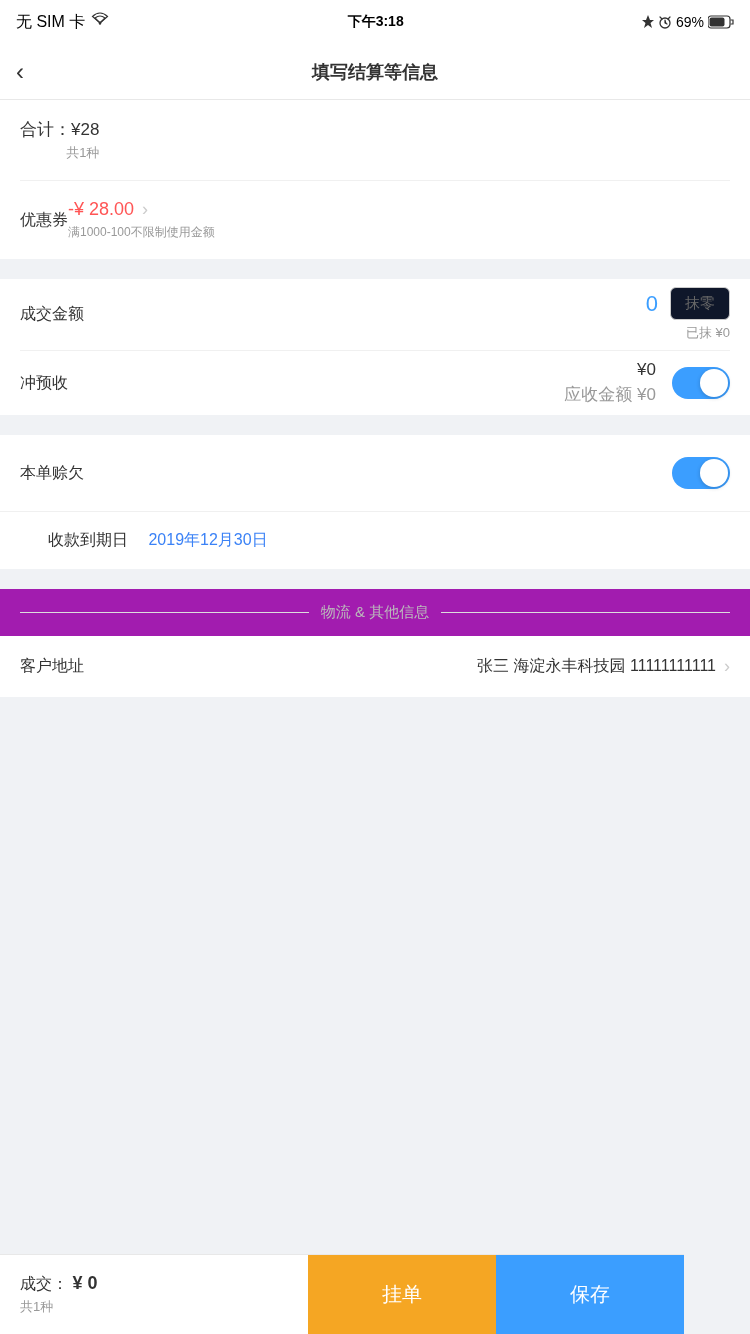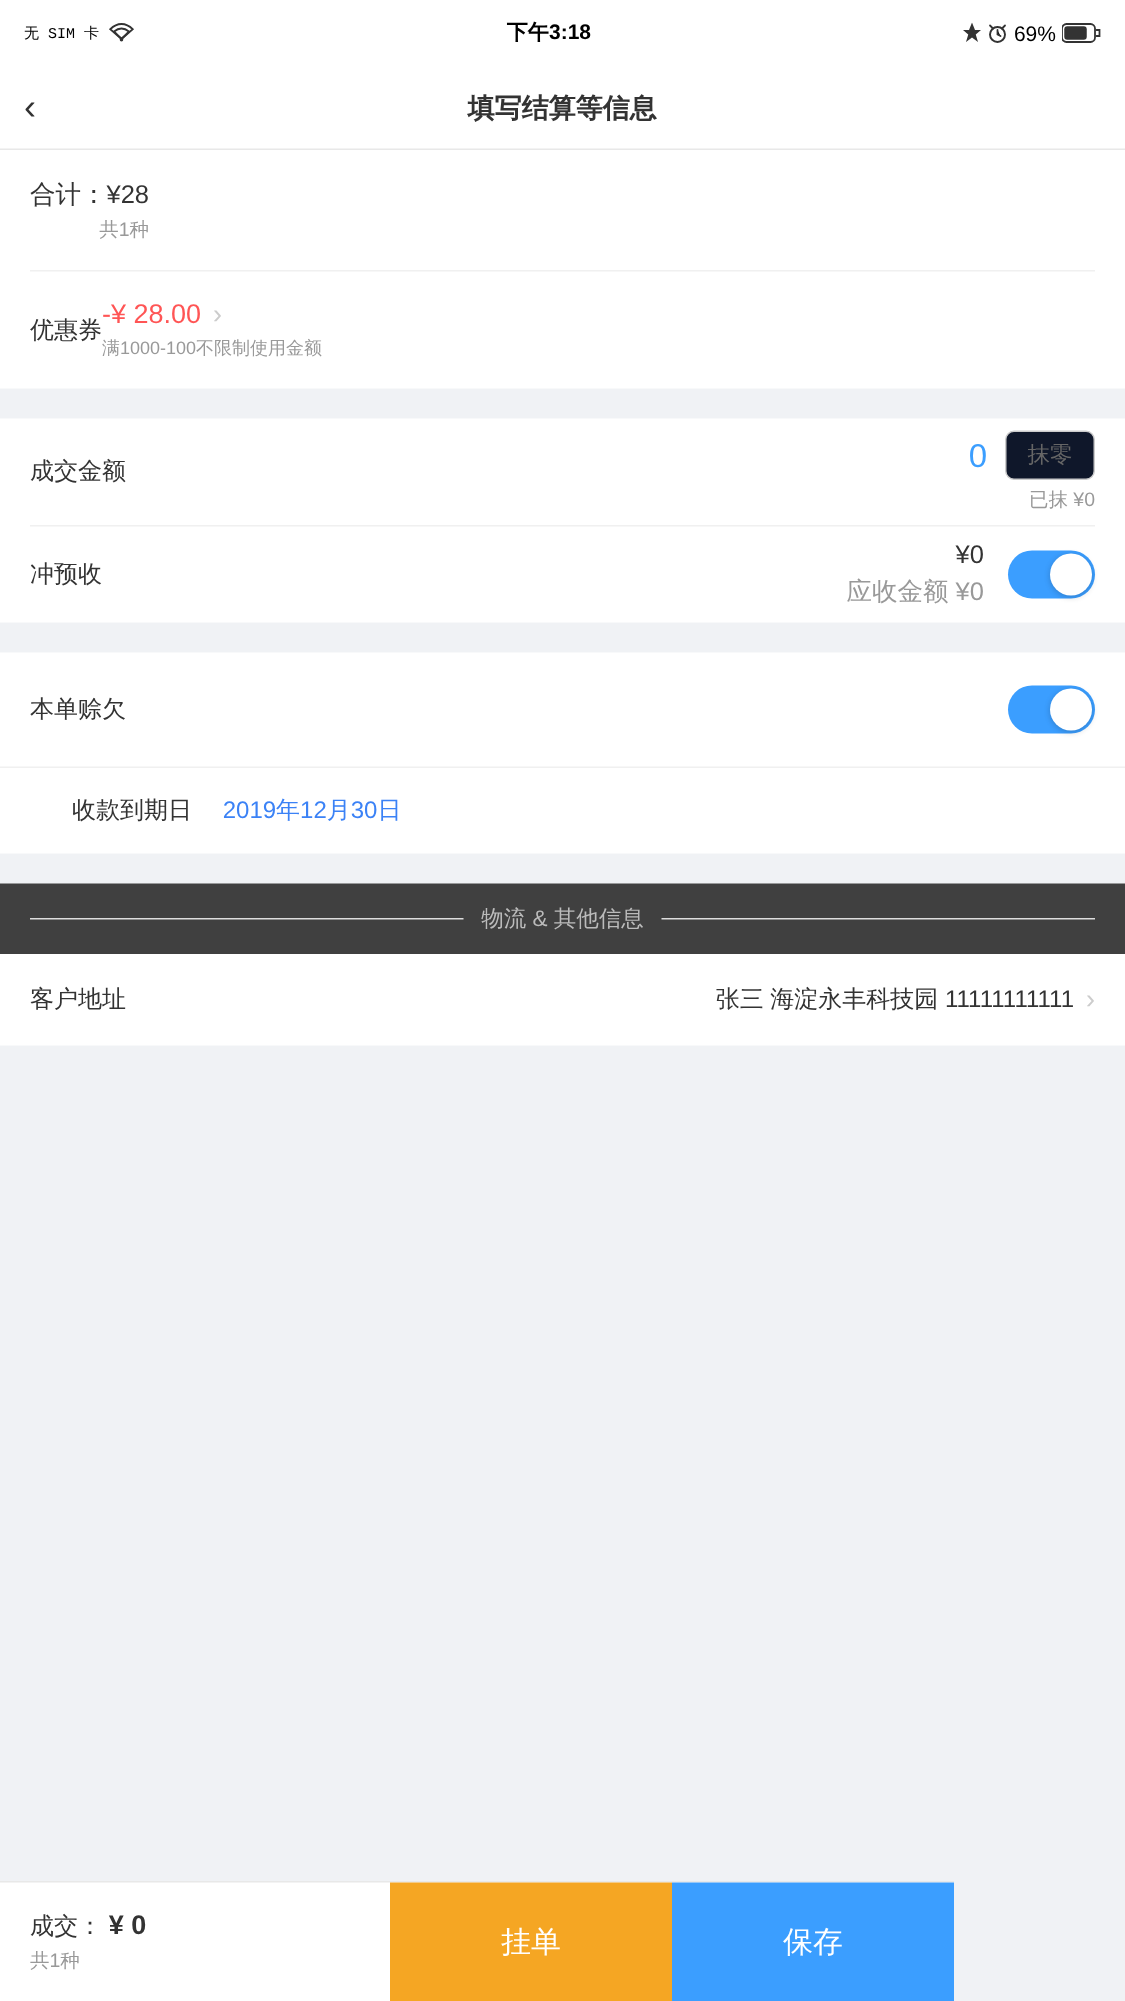--- a/index.html
+++ b/index.html
@@ -17,21 +17,21 @@
     .status-bar {
       background: #fff;
       height: 44px;
       display: flex;
       align-items: center;
       justify-content: space-between;
       padding: 0 16px;
       font-size: 15px;
       font-weight: 500;
     }
-    .status-left { display: flex; align-items: flex-start; gap: 6px; font-size: 10px; font-family: Liberation Mono, monospace; }
+    .status-left { display: flex; align-items: flex-start; gap: 6px; font-size: 16px; }
     .status-center { font-size: 14px; font-weight: 600; }
     .status-right { display: flex; align-items: center; gap: 4px; font-size: 14px; }
 
     
     .nav-bar {
       background: #fff;
       height: 56px;
       display: flex;
       align-items: center;
       justify-content: center;
@@ -169,21 +169,21 @@
     
     .due-date-row {
       padding: 18px 20px;
       border-top: 1px solid #f0f0f0;
     }
     .due-date-text { font-size: 16px; color: #333; margin-left: 28px; }
     .due-date-value { color: #3b82f6; }
 
     
     .logistics-sep {
-      background: #404040;
+      background: #a21caf;
       padding: 14px 20px;
       text-align: center;
     }
     .logistics-label { font-size: 15px; color: #bbb; }
 
     
     .address-section { background: #fff; margin-bottom: 10px; }
     .address-row {
       display: flex;
       align-items: center;
@@ -192,21 +192,21 @@
     }
     .address-label { font-size: 16px; color: #333; flex-shrink: 0; margin-right: 20px; }
     .address-value { font-size: 16px; color: #333; flex: 1; }
     .address-right { display: flex; align-items: center; gap: 8px; }
 
     
     .bottom-bar {
       position: fixed;
       bottom: 0;
       left: 0;
-      width: 636px;
+      width: 684px;
       height: 80px;
       background: #fff;
       display: flex;
       align-items: center;
       border-top: 1px solid #e8e8e8;
     }
     .bottom-summary {
       flex: 1;
       padding: 0 20px;
     }

